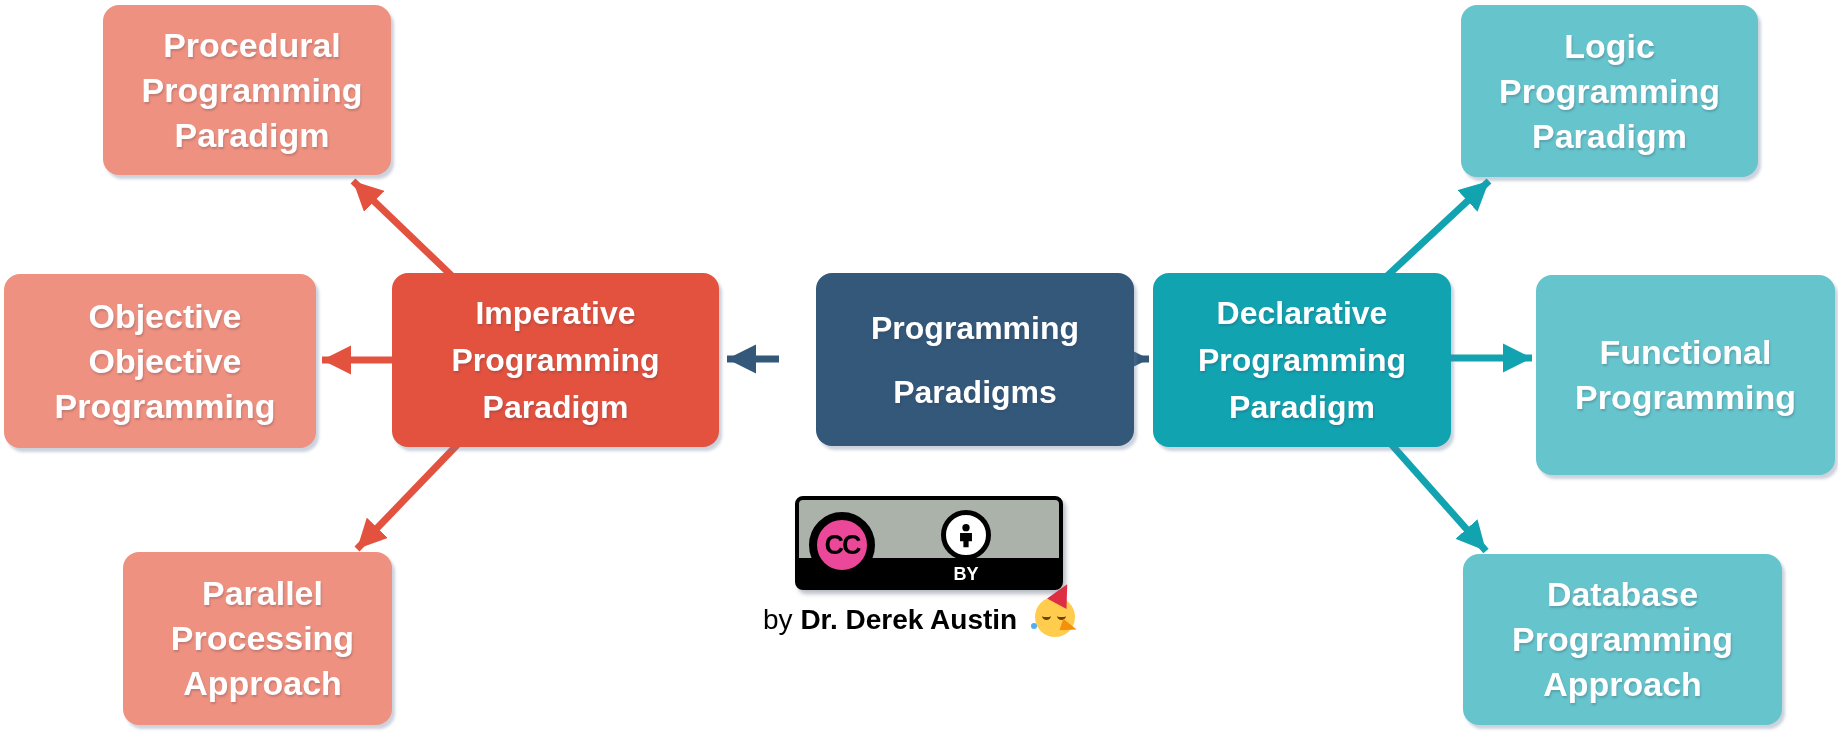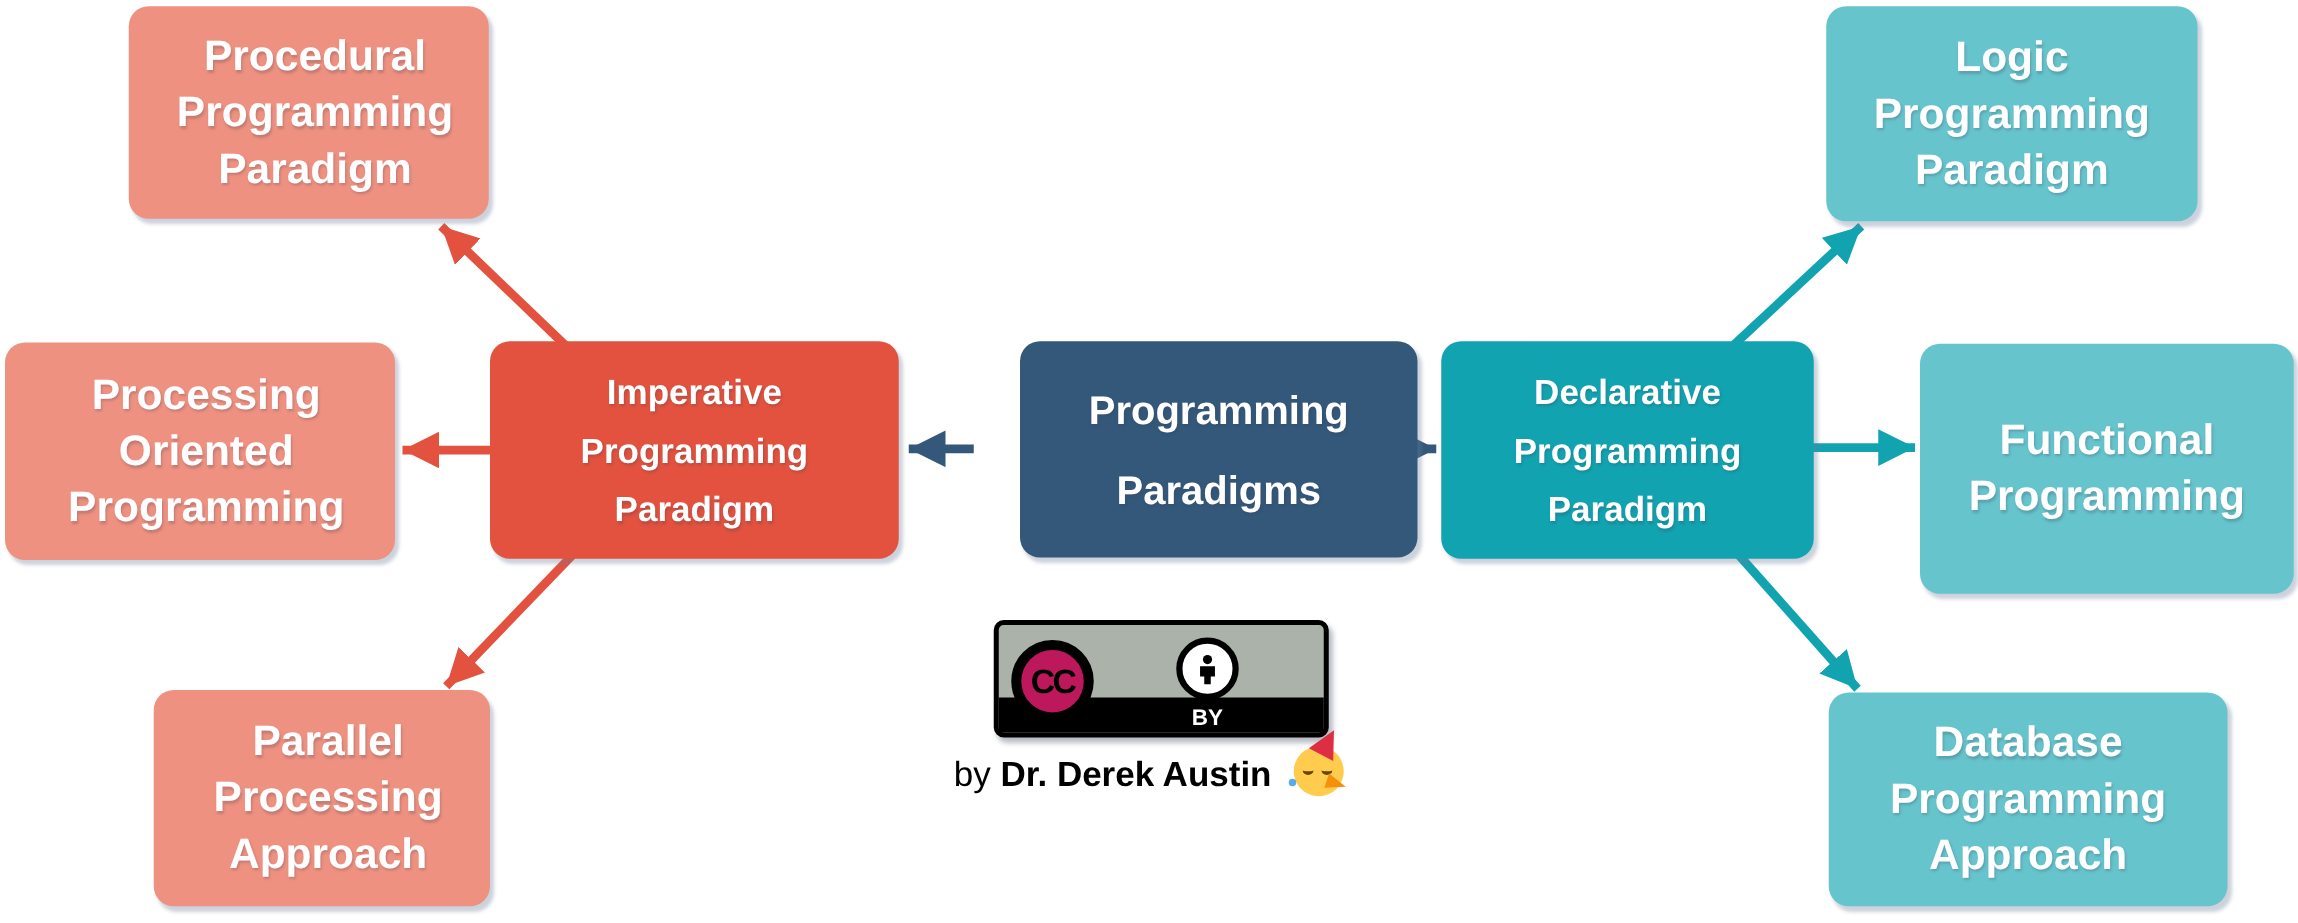--- a/index.html
+++ b/index.html
@@ -17,32 +17,32 @@
     box-shadow:3px 4px 3px rgba(110,125,155,0.35);
     text-shadow:1px 2px 2px rgba(60,60,80,0.25);
   }
   .node span{display:block;width:100%;}
   .navy{background:var(--color-navy);}
   .red{background:var(--color-red);}
   .salmon{background:var(--color-salmon);padding-left:20px;}
   .teal{background:var(--color-teal);}
   .teal-light{background:var(--color-teal-light);}
   .fs-center{font-size:32px;line-height:64px;margin-left:39px;}
-  .fs-mid{font-size:28px;line-height:47px;justify-content:center;}
+  .fs-mid{font-size:32px;line-height:47px;justify-content:center;}
   .fs-sat{font-size:34px;line-height:45px;}
 
   
   .cc-badge{
     position:absolute;left:795px;top:496px;width:268px;height:94px;z-index:2;
     background:var(--color-badge-gray);border:4px solid #000;border-radius:8px;
     box-sizing:border-box;box-shadow:3px 4px 4px rgba(80,90,110,0.4);
   }
   .cc-strip{position:absolute;left:0;right:0;bottom:0;height:28px;background:#000;}
   .cc-circle{
-    position:absolute;left:10px;top:12px;width:50px;height:50px;background:#be185d;
+    position:absolute;left:10px;top:12px;width:50px;height:50px;background:#ec4899;
     border:8px solid #000;border-radius:50%;
     display:flex;align-items:center;justify-content:center;
     font-weight:bold;font-size:27px;letter-spacing:-2px;color:#000;z-index:3;
   }
   .person-circle{
     position:absolute;left:142px;top:10px;width:40px;height:40px;background:#fff;
     border:5px solid #000;border-radius:50%;
     display:flex;align-items:center;justify-content:center;z-index:3;
   }
   .by-label{
@@ -101,21 +101,21 @@
     <line x1="1387" y1="276" x2="1489" y2="181" stroke="#12A3B1" stroke-width="7" marker-end="url(#ah-teal)"></line>
     <line x1="1448" y1="358" x2="1532" y2="358" stroke="#12A3B1" stroke-width="7" marker-end="url(#ah-teal)"></line>
     <line x1="1391" y1="444" x2="1486" y2="551" stroke="#12A3B1" stroke-width="7" marker-end="url(#ah-teal)"></line>
   </svg>
 
   <div class="node salmon fs-sat" style="left:103px;top:5px;width:288px;height:170px">
     <span>Procedural Programming Paradigm</span>
   </div>
 
   <div class="node salmon fs-sat" style="left:4px;top:274px;width:312px;height:174px">
-    <span>Processing Oriented Programming</span>
+    <span>Objective Objective Programming</span>
   </div>
 
   <div class="node salmon fs-sat" style="left:123px;top:552px;width:269px;height:173px">
     <span>Parallel Processing Approach</span>
   </div>
 
   <div class="node red fs-mid" style="left:392px;top:273px;width:327px;height:174px">
     <span>Imperative Programming Paradigm</span>
   </div>
 

